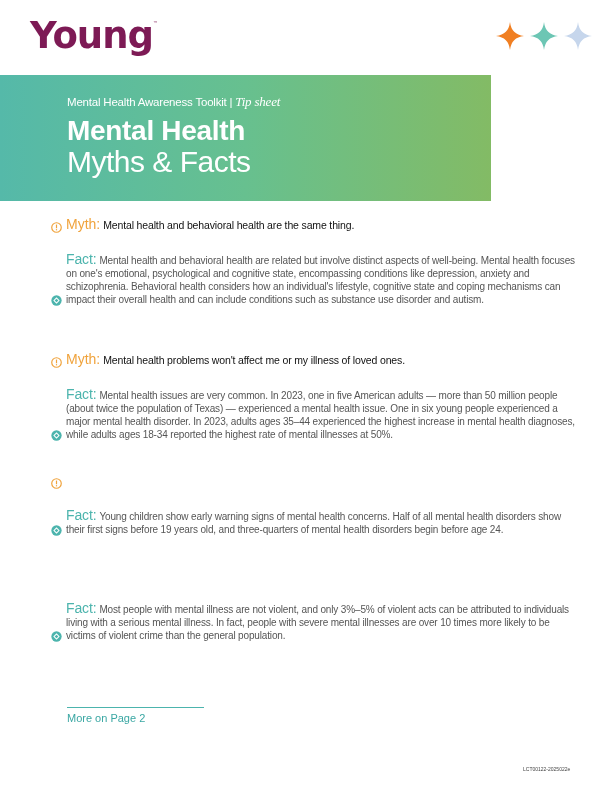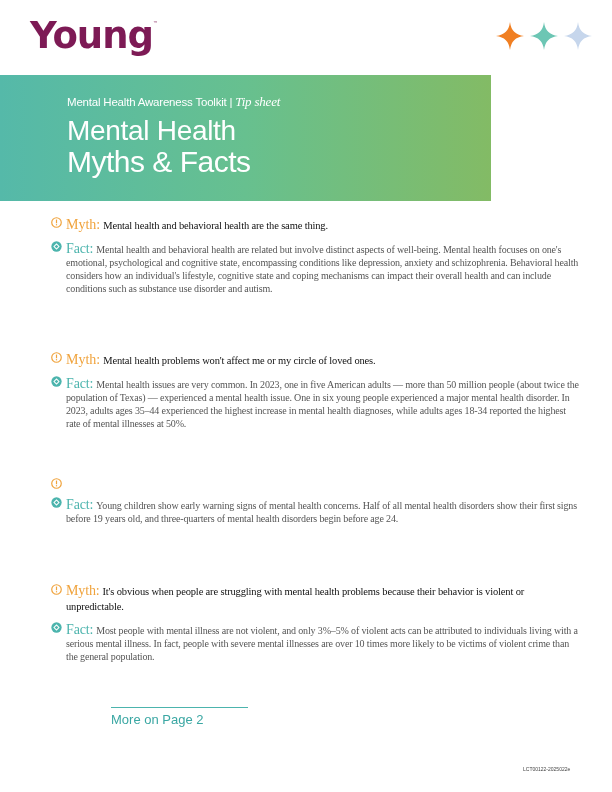--- a/index.html
+++ b/index.html
@@ -7,32 +7,32 @@
          font-family:"Liberation Sans", sans-serif; }
   .logo { position:absolute; left:30px; top:14px; font-size:37px; font-weight:bold; color:#7d1a55;
           letter-spacing:-1px; font-family:"DejaVu Sans", sans-serif; }
   .logo sup { font-size:5px; font-weight:normal; vertical-align:top; position:relative; top:6px; }
   .stars { position:absolute; right:20px; top:22px; display:flex; gap:6px; }
   .star { width:28px; height:28px; }
   .banner { position:absolute; left:0; top:75px; width:491px; height:126px;
             background:linear-gradient(90deg,#55b9a9 0%,#67c08f 50%,#83bb65 100%); }
   .kicker { position:absolute; left:67px; top:19px; color:#fff; font-size:11.5px; letter-spacing:-0.2px; }
   .kicker i { font-family:"Liberation Serif", serif; font-size:13px; }
-  .title1 { position:absolute; left:67px; top:40px; color:#fff; font-size:28px; font-weight:normal; letter-spacing:-0.3px; }
+  .title1 { position:absolute; left:67px; top:40px; color:#fff; font-size:28px; font-weight:bold; letter-spacing:-0.3px; }
   .title2 { position:absolute; left:67px; top:70px; color:#fff; font-size:30px; letter-spacing:-0.5px; }
   .item { position:absolute; left:51px; width:530px; }
-  .row { display:flex; align-items:flex-start;font-family:Liberation Serif, serif; }
+  .row { display:flex; align-items:flex-end; }
   .ic { width:11px; height:11px; flex:0 0 11px; margin-right:4px; margin-top:2px; }
   .myth-lbl { color:#f0a33c; font-size:14px; margin-right:3px; line-height:15px; }
   .myth-txt { color:#111; font-size:10.5px; line-height:15px; letter-spacing:-0.15px; padding-top:1px; }
   .fact-lbl { color:#4cb4ad; font-size:14px; margin-right:3px; line-height:15px; }
   .fact-txt { color:#555; font-size:10px; line-height:13px; letter-spacing:-0.15px; padding-top:2px; }
-  .fact { margin-top:6px; }
+  .fact { margin-top:17px; }
   .more { position:absolute; left:67px; top:707px; width:137px; border-top:1px solid #4cb4ad;
-          padding-top:4px; color:#3aa7a3; font-size:13px;margin-left:44px; }
+          padding-top:4px; color:#3aa7a3; font-size:11px; }
   .code { position:absolute; left:523px; top:766px; color:#444; font-size:5px; }
 </style>
 </head>
 <body>
 
 <div class="logo"><span>Young</span><sup>™</sup></div>
 
 <div class="stars">
   <svg class="star" viewBox="0 0 20 20">
       <path d="M10 0 Q11 9 20 10 Q11 11 10 20 Q9 11 0 10 Q9 9 10 0Z" fill="#f07f22"></path>
@@ -70,21 +70,21 @@
   </div>
 </div>
 
 <div class="item" style="top:350px;">
   <div class="row">
     <svg class="ic" viewBox="0 0 12 12">
         <circle cx="6" cy="6" r="5.2" fill="none" stroke="#f0a33c" stroke-width="1.3"></circle>
         <rect x="5.35" y="2.8" width="1.3" height="4" fill="#f0a33c"></rect>
         <rect x="5.35" y="7.8" width="1.3" height="1.3" fill="#f0a33c"></rect>
       </svg>
-    <div><span class="myth-lbl">Myth:</span><span class="myth-txt">Mental health problems won't affect me or my circle of loved ones.</span></div>
+    <div><span class="myth-lbl">Myth:</span><span class="myth-txt">Mental health problems won't affect me or my illness of loved ones.</span></div>
   </div>
   <div class="row fact">
     <svg class="ic" viewBox="0 0 12 12">
         <circle cx="6" cy="6" r="5.6" fill="#4cb4ad"></circle>
         <path d="M6 2.5 L9.5 6 L6 9.5 L2.5 6Z" fill="#fff"></path>
         <path d="M6 4 L8 6 L6 8 L4 6Z" fill="#4cb4ad"></path>
       </svg>
     <div class="fact-txt"><span class="fact-lbl">Fact:</span><span>Mental health issues are very common. In 2023, one in five American adults — more than 50 million people (about twice the population of Texas) — experienced a mental health issue. One in six young people experienced a major mental health disorder. In 2023, adults ages 35–44 experienced the highest increase in mental health diagnoses, while adults ages 18-34 reported the highest rate of mental illnesses at 50%.</span></div>
   </div>
 </div>
@@ -101,28 +101,20 @@
     <svg class="ic" viewBox="0 0 12 12">
         <circle cx="6" cy="6" r="5.6" fill="#4cb4ad"></circle>
         <path d="M6 2.5 L9.5 6 L6 9.5 L2.5 6Z" fill="#fff"></path>
         <path d="M6 4 L8 6 L6 8 L4 6Z" fill="#4cb4ad"></path>
       </svg>
     <div class="fact-txt"><span class="fact-lbl">Fact:</span><span>Young children show early warning signs of mental health concerns. Half of all mental health disorders show their first signs before 19 years old, and three-quarters of mental health disorders begin before age 24.</span></div>
   </div>
 </div>
 
 <div class="item" style="top:582px;">
-  <div class="row">
-    <svg class="ic" viewBox="0 0 12 12">
-        <circle cx="6" cy="6" r="5.2" fill="none" stroke="#f0a33c" stroke-width="1.3"></circle>
-        <rect x="5.35" y="2.8" width="1.3" height="4" fill="#f0a33c"></rect>
-        <rect x="5.35" y="7.8" width="1.3" height="1.3" fill="#f0a33c"></rect>
-      </svg>
-    <div class="myth-txt"><span class="myth-lbl">Myth:</span><span>It's obvious when people are struggling with mental health problems because their behavior is violent or unpredictable.</span></div>
-  </div>
   <div class="row fact">
     <svg class="ic" viewBox="0 0 12 12">
         <circle cx="6" cy="6" r="5.6" fill="#4cb4ad"></circle>
         <path d="M6 2.5 L9.5 6 L6 9.5 L2.5 6Z" fill="#fff"></path>
         <path d="M6 4 L8 6 L6 8 L4 6Z" fill="#4cb4ad"></path>
       </svg>
     <div class="fact-txt"><span class="fact-lbl">Fact:</span><span>Most people with mental illness are not violent, and only 3%–5% of violent acts can be attributed to individuals living with a serious mental illness. In fact, people with severe mental illnesses are over 10 times more likely to be victims of violent crime than the general population.</span></div>
   </div>
 </div>
 

